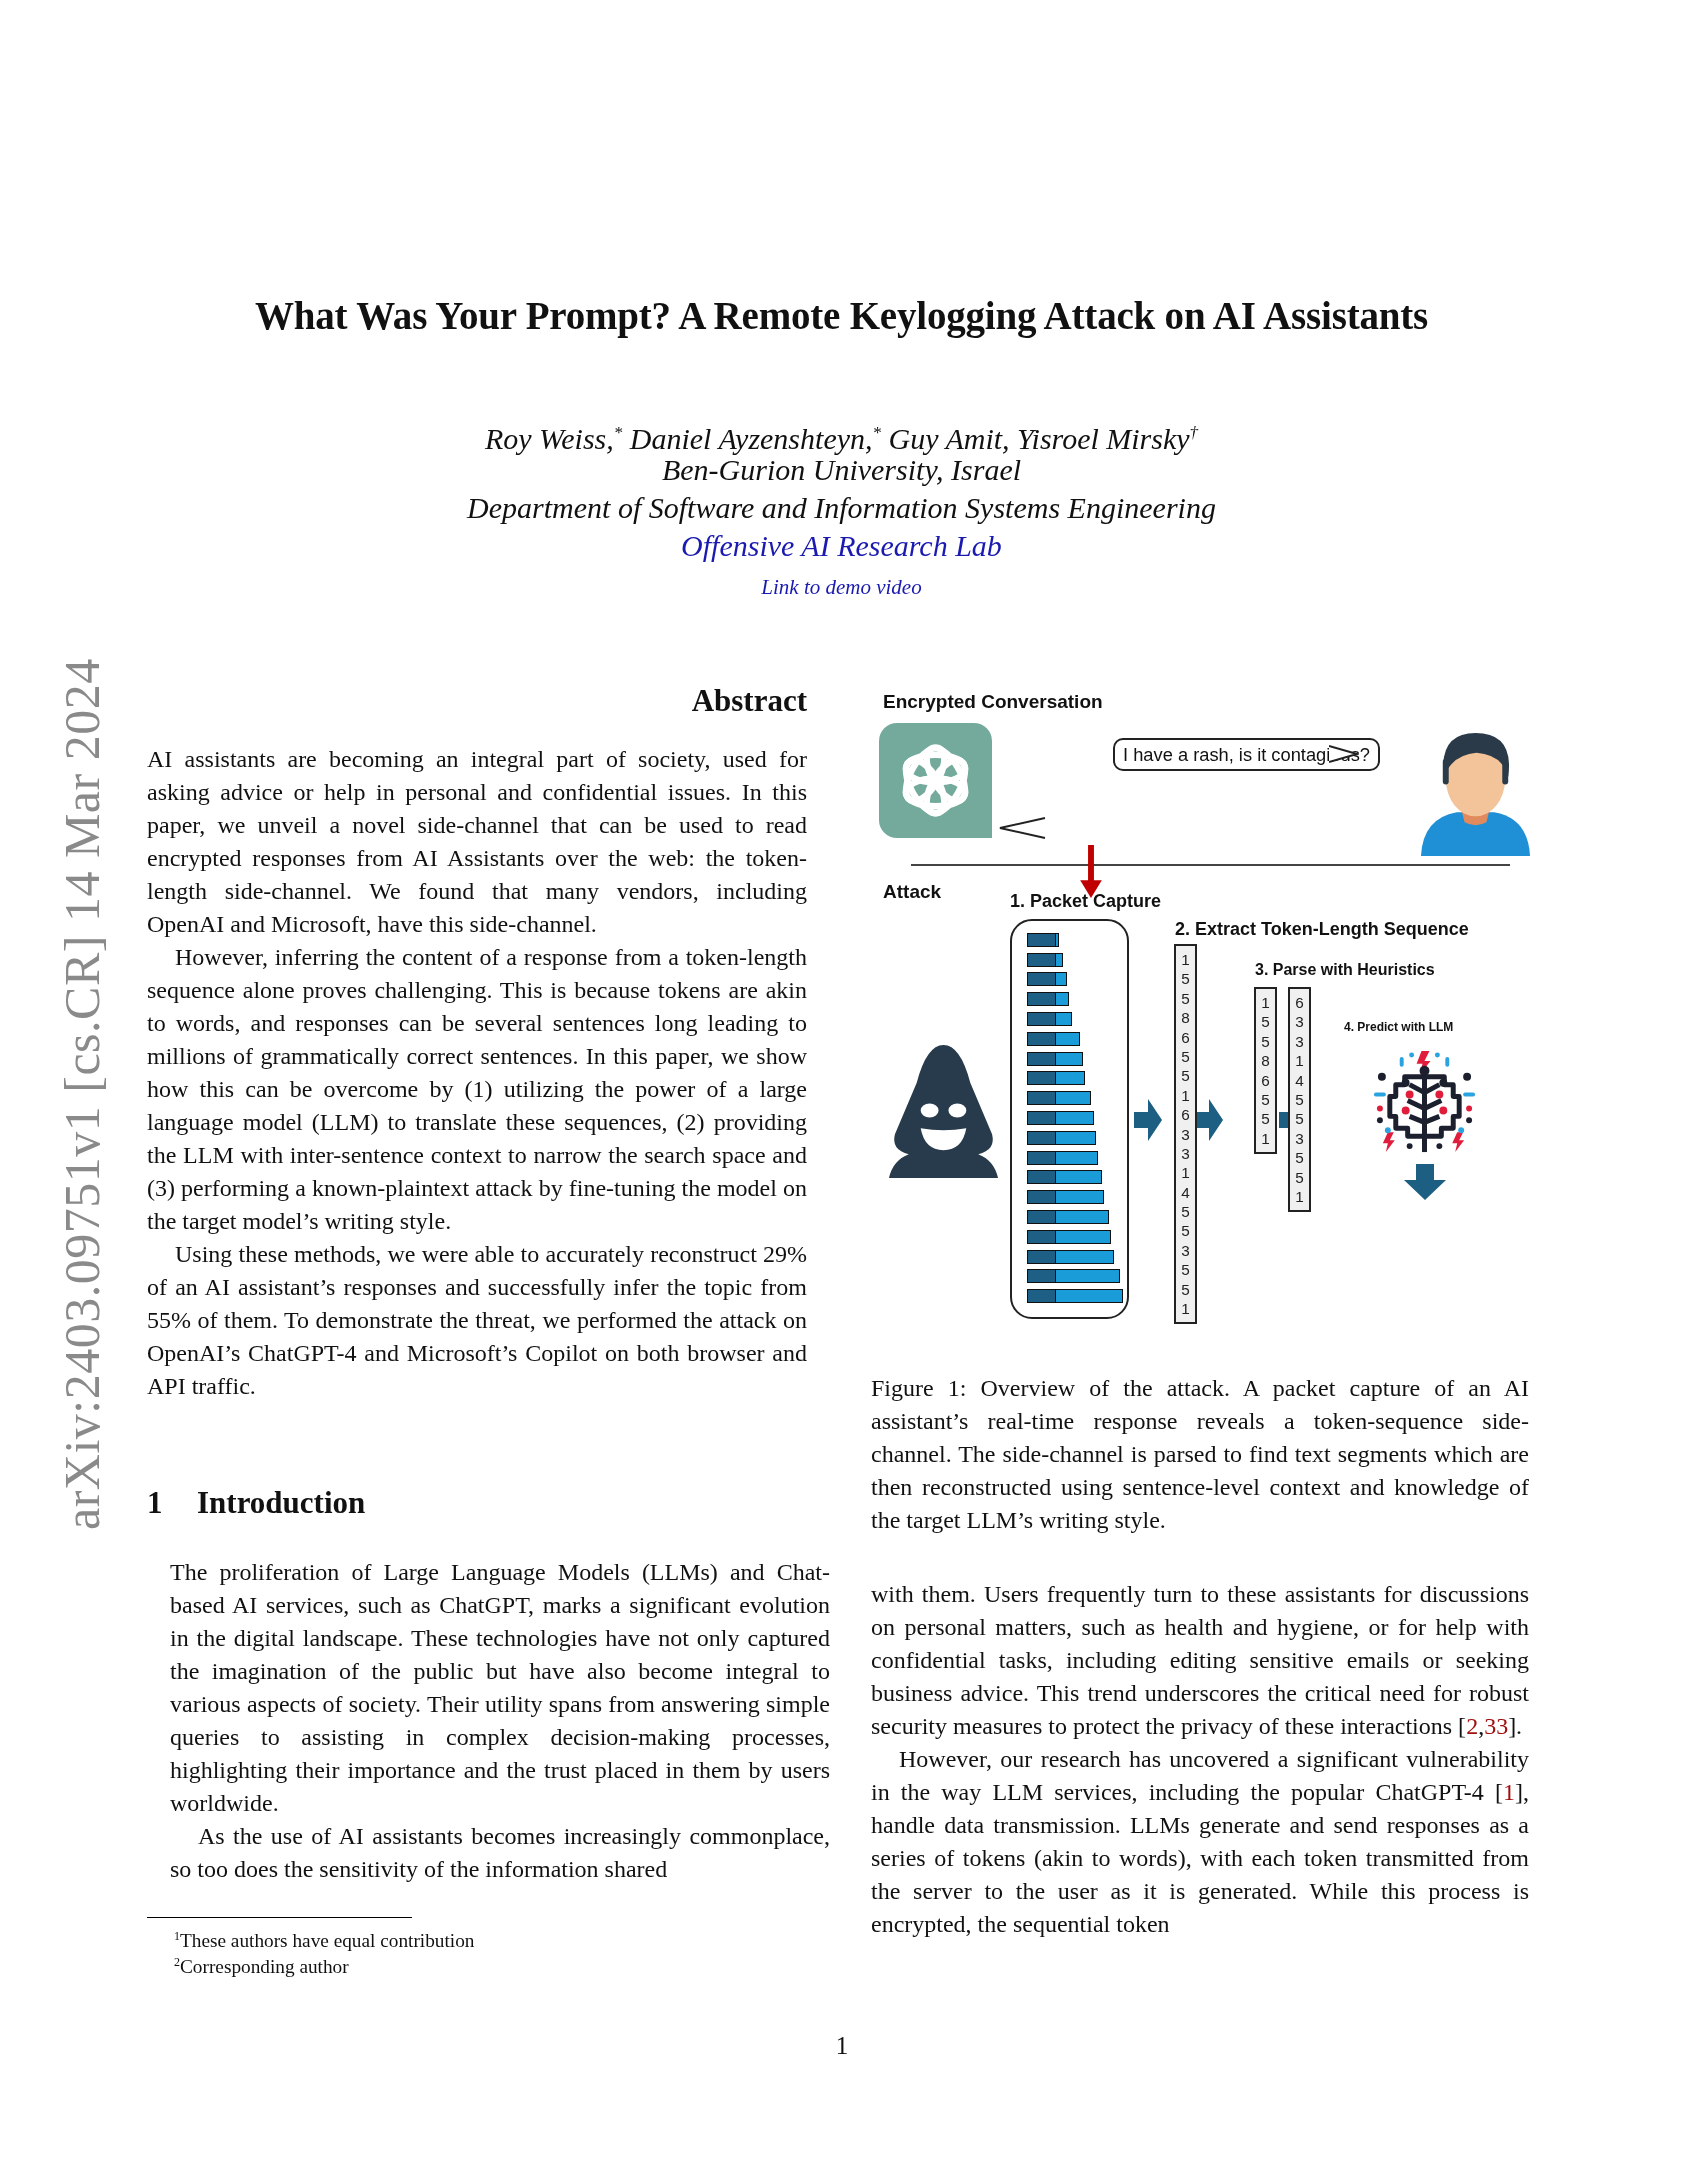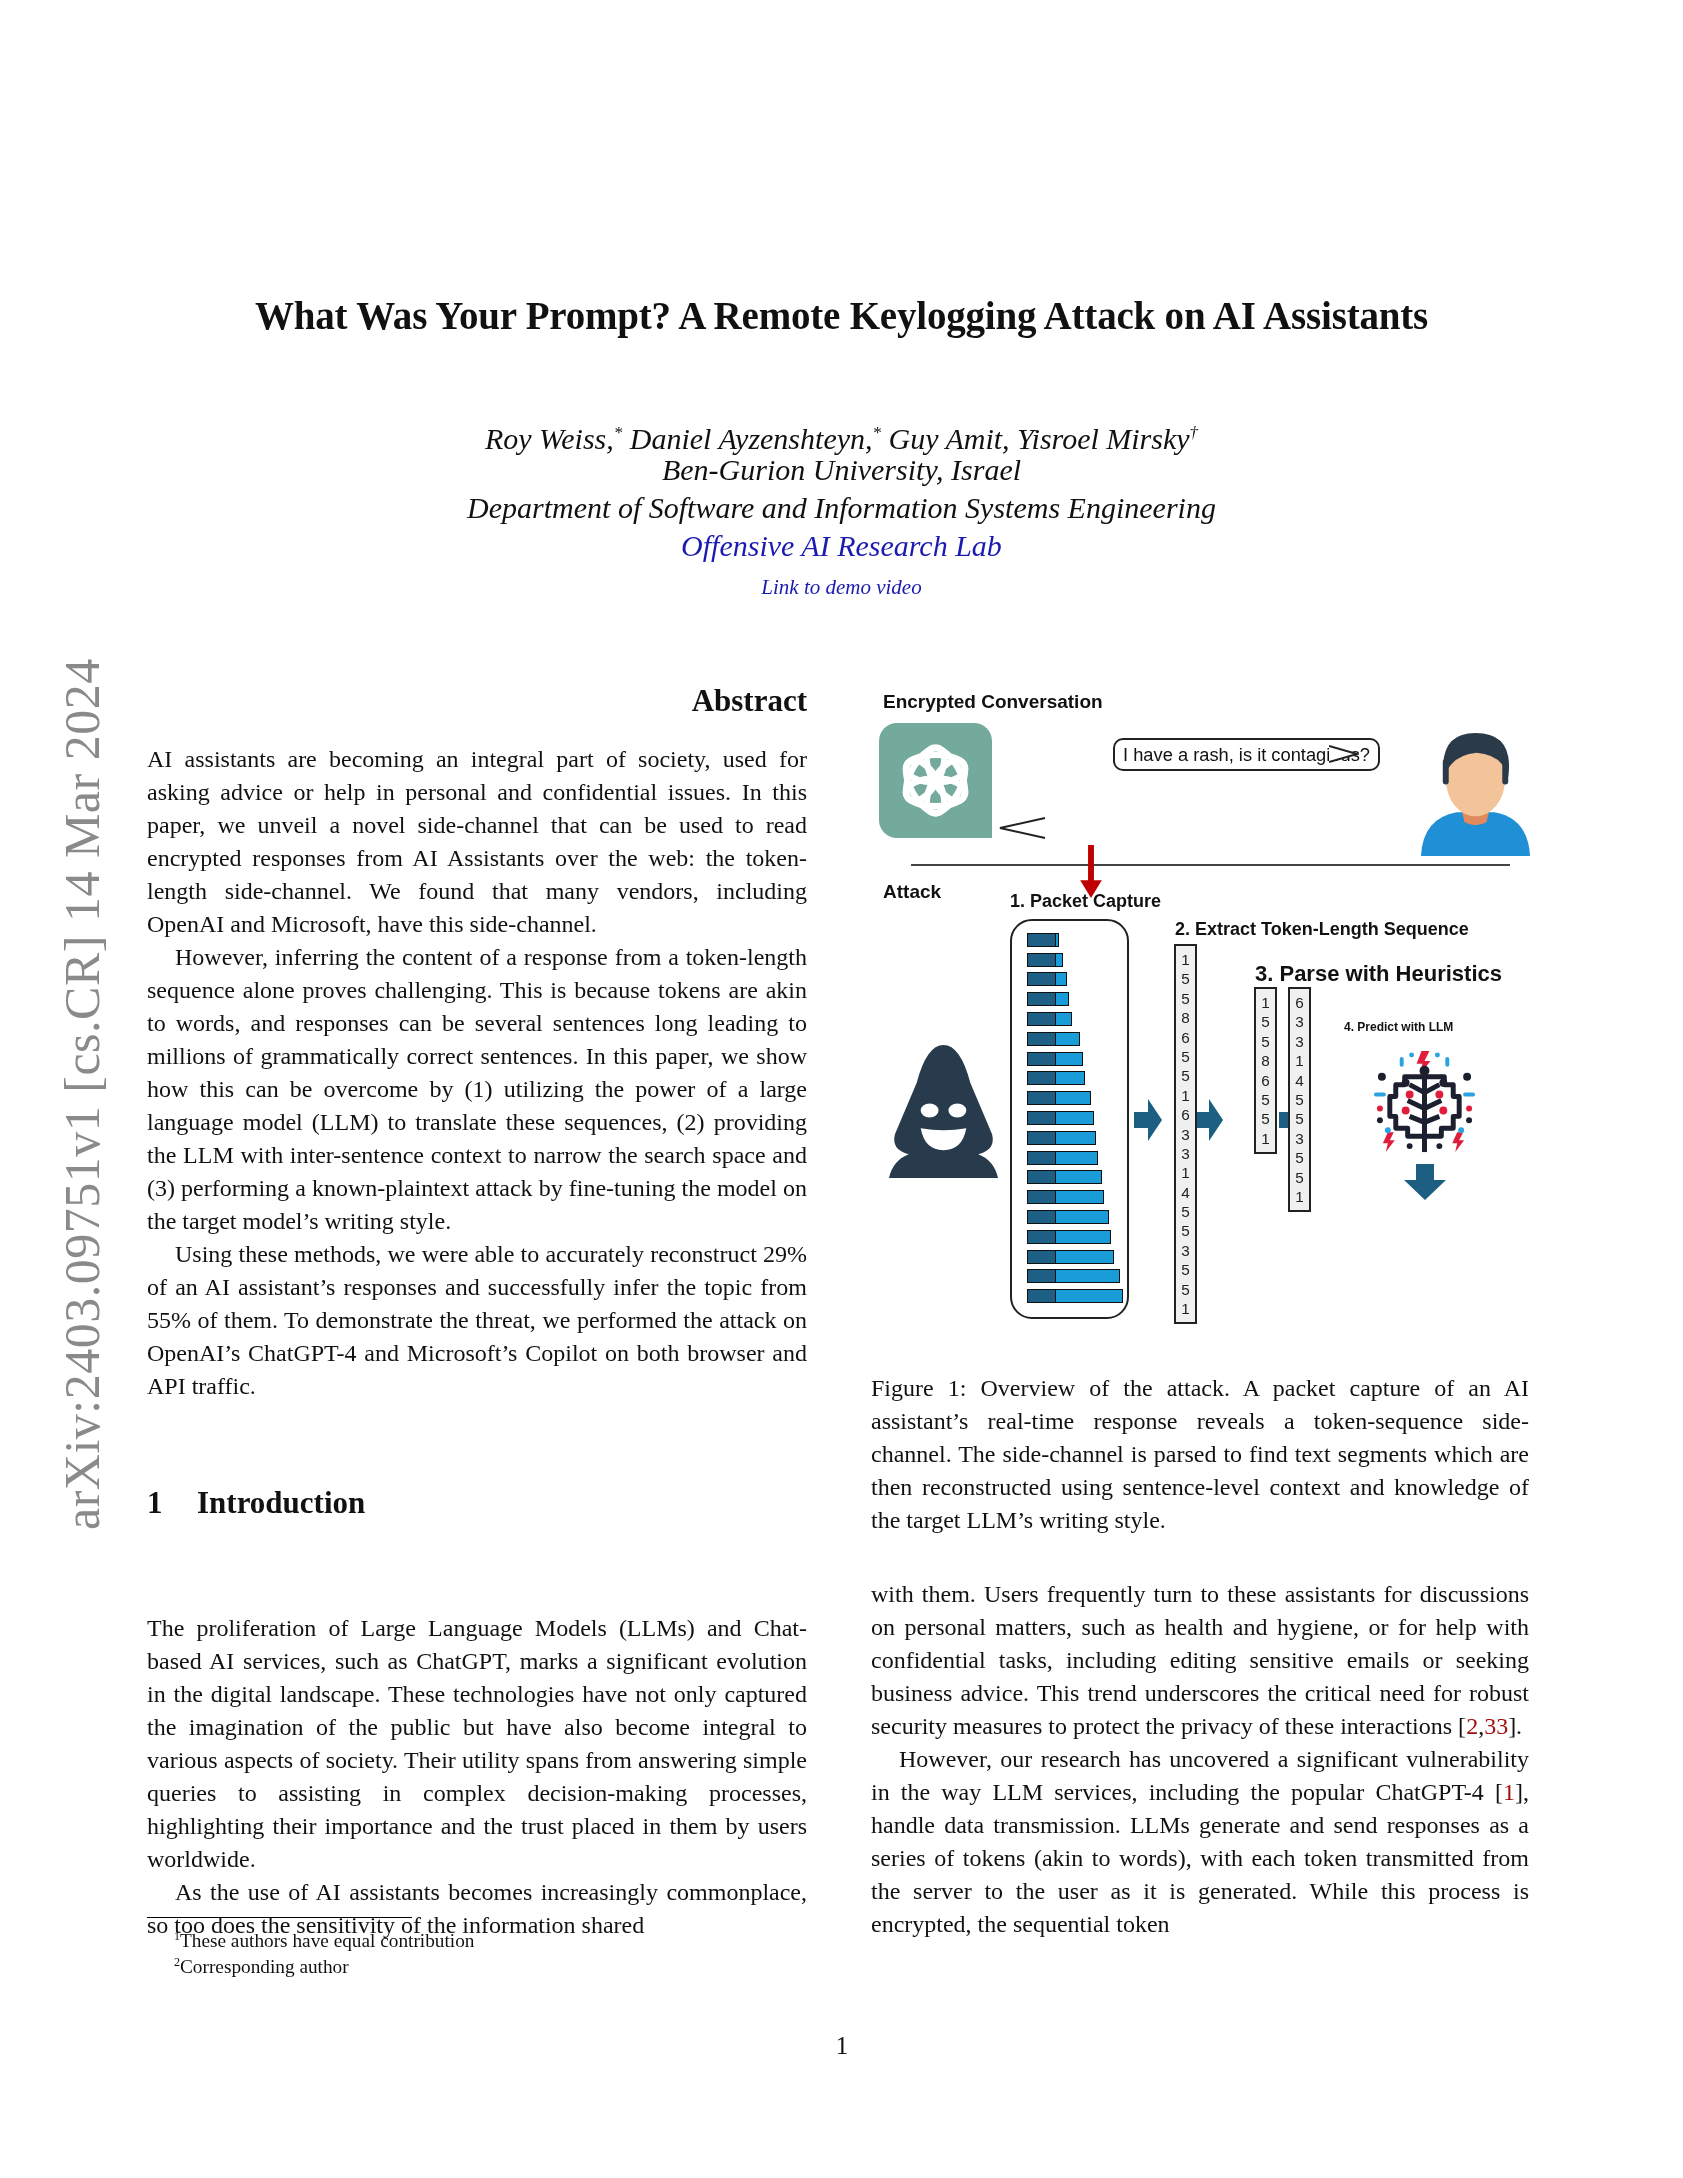--- a/index.html
+++ b/index.html
@@ -65,21 +65,21 @@
 <div class="abs h-abstract">Abstract</div>
 <div class="abs col-left" style="top:743px;">
   <p class="para">AI assistants are becoming an integral part of society, used for asking advice or help in personal and confidential issues. In this paper, we unveil a novel side-channel that can be used to read encrypted responses from AI Assistants over the web: the token-length side-channel. We found that many vendors, including OpenAI and Microsoft, have this side-channel.</p>
   <p class="para indent">However, inferring the content of a response from a token-length sequence alone proves challenging. This is because tokens are akin to words, and responses can be several sentences long leading to millions of grammatically correct sentences. In this paper, we show how this can be overcome by (1) utilizing the power of a large language model (LLM) to translate these sequences, (2) providing the LLM with inter-sentence context to narrow the search space and (3) performing a known-plaintext attack by fine-tuning the model on the target model’s writing style.</p>
   <p class="para indent">Using these methods, we were able to accurately reconstruct 29% of an AI assistant’s responses and successfully infer the topic from 55% of them. To demonstrate the threat, we performed the attack on OpenAI’s ChatGPT-4 and Microsoft’s Copilot on both browser and API traffic.</p>
 </div>
 
 <div class="abs col-left h-section" style="top:1485px;">
   <span class="num">1</span><span>Introduction</span>
 </div>
-<div class="abs col-left" style="top:1612px;">
+<div class="abs col-left" style="top:1556px;margin-left:23px;">
   <p class="para">The proliferation of Large Language Models (LLMs) and Chat-based AI services, such as ChatGPT, marks a significant evolution in the digital landscape. These technologies have not only captured the imagination of the public but have also become integral to various aspects of society. Their utility spans from answering simple queries to assisting in complex decision-making processes, highlighting their importance and the trust placed in them by users worldwide.</p>
   <p class="para indent">As the use of AI assistants becomes increasingly commonplace, so too does the sensitivity of the information shared</p>
 </div>
 
 <div class="abs fn-rule"></div>
 <div class="abs footnote" style="top:1923px;">
   <sup>1</sup><span>These authors have equal contribution</span>
 </div>
 <div class="abs footnote" style="top:1949px;">
   <sup>2</sup><span>Corresponding author</span>
@@ -126,21 +126,21 @@
   <div class="divider"></div>
 
   <svg class="arrow" style="left:208px; top:162px;" width="24" height="55" viewBox="0 0 24 56">
     <rect x="9" y="0" width="6" height="40" fill="#c00000"></rect>
     <path d="M1,36 L23,36 L12,54 Z" fill="#c00000"></path>
   </svg>
 
   <div class="lbl" style="left:12px; top:198px;">Attack</div>
   <div class="lbl" style="left:139px; top:208px; font-size:18px;">1. Packet Capture</div>
   <div class="lbl" style="left:304px; top:236px; font-size:18px;">2. Extract Token-Length Sequence</div>
-  <div class="lbl" style="left:384px; top:278px; font-size:22px;">3. Parse with Heuristics</div>
+  <div class="lbl" style="left:384px; top:278px; font-size:16px;">3. Parse with Heuristics</div>
   <div class="lbl" style="left:473px; top:337px; font-size:12px;">4. Predict with LLM</div>
 
   <svg class="arrow" style="left:14px; top:360px;" width="117" height="137" viewBox="0 0 118 138">
     <path d="M59,2 Q42,2 32,40 L10,92 Q6,108 24,112 Q8,118 4,136 L114,136 Q110,118 94,112 Q112,108 108,92 L86,40 Q76,2 59,2 Z" fill="#283b4c"></path>
     <ellipse cx="45" cy="68" rx="9" ry="7" fill="#fff"></ellipse>
     <ellipse cx="73" cy="68" rx="9" ry="7" fill="#fff"></ellipse>
     <path d="M36,86 Q59,90 82,86 Q78,108 59,108 Q40,108 36,86 Z" fill="#fff"></path>
   </svg>
 
   <div class="capture-box">

